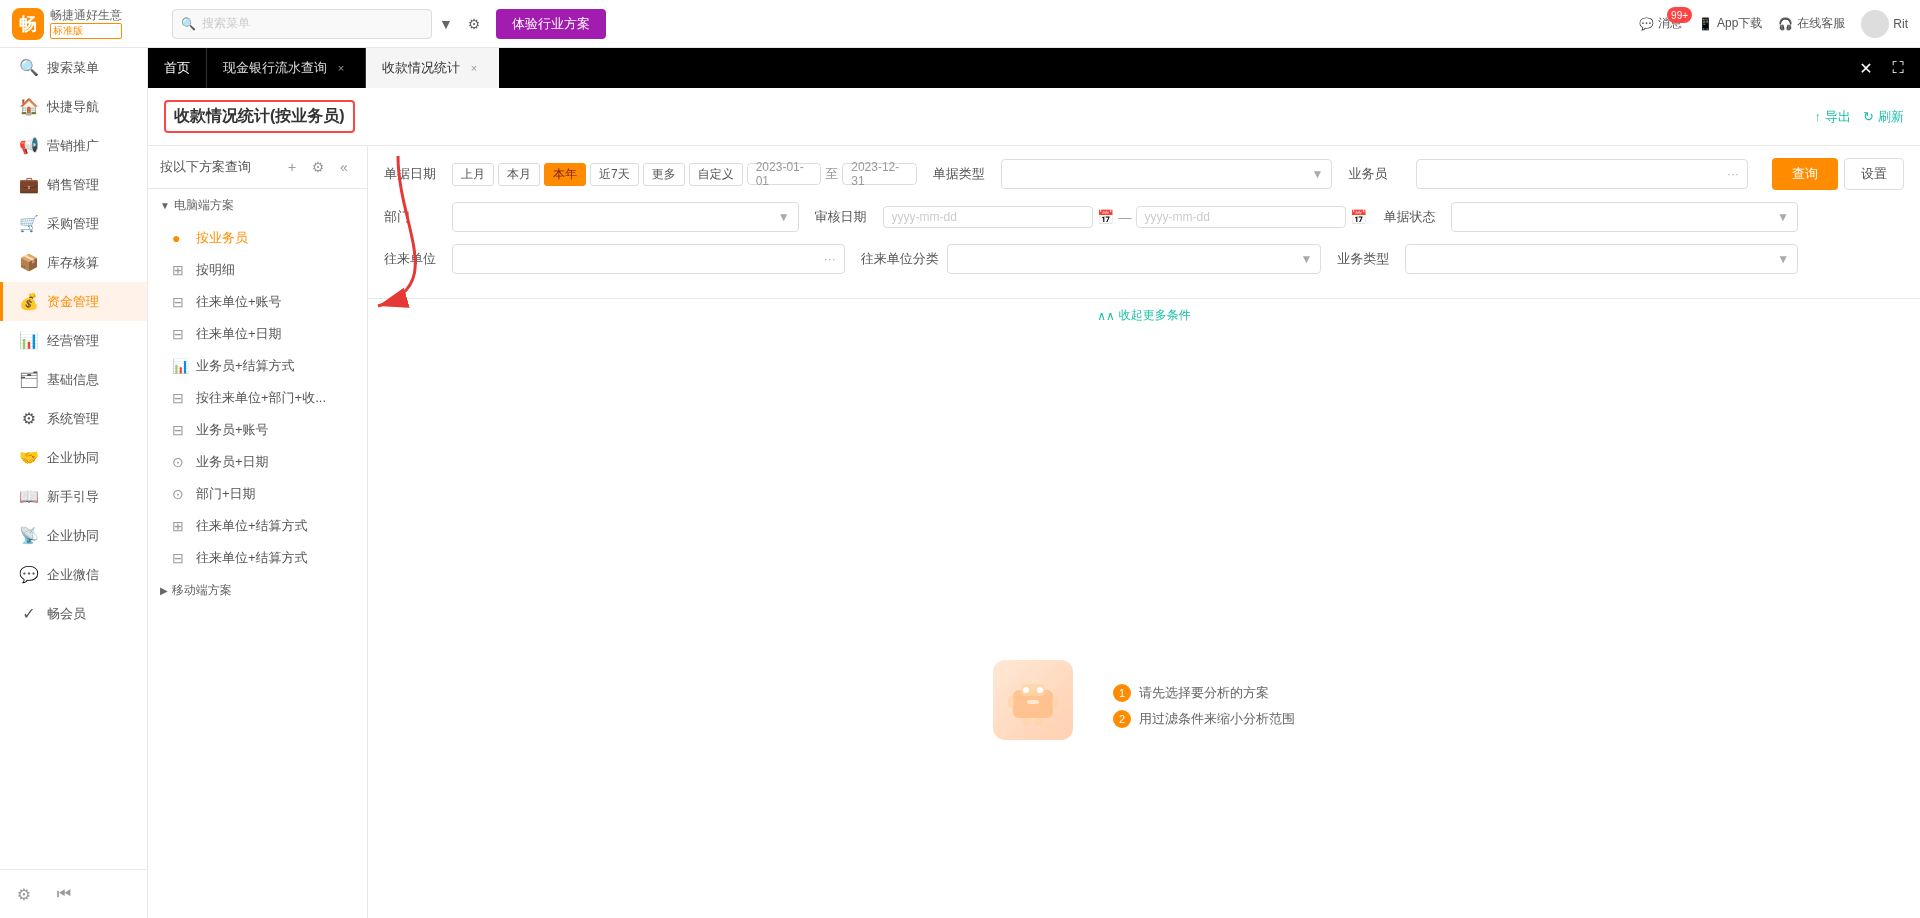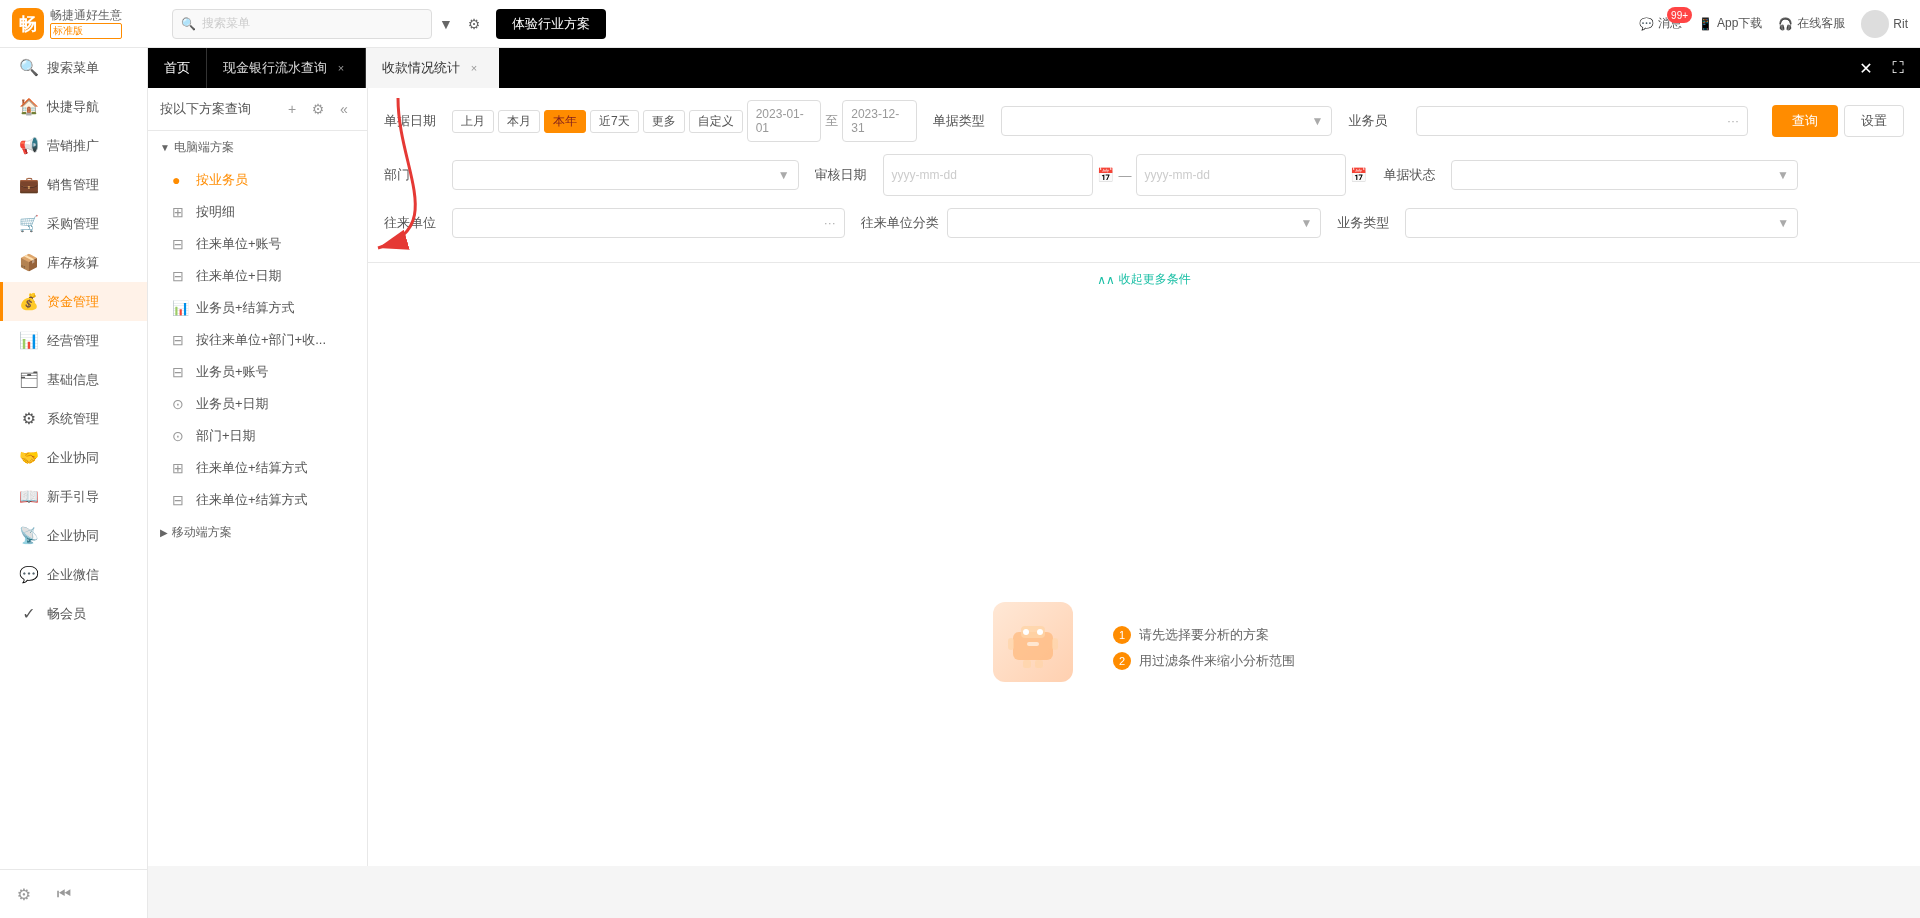--- a/index.html
+++ b/index.html
@@ -45,21 +45,21 @@
       background: #f9f9f9;
       display: flex; align-items: center;
     }
     .header-nav-btn {
       width: 28px; height: 28px;
       border: none; background: none; cursor: pointer;
       color: #666; font-size: 14px;
       display: flex; align-items: center; justify-content: center;
     }
     .header-trial-btn {
-      background: #000000; color: white;
+      background: #a21caf; color: white;
       border: none; border-radius: 4px;
       padding: 6px 16px; font-size: 13px;
       cursor: pointer; margin-left: 8px;
     }
     .header-right {
       margin-left: auto;
       display: flex; align-items: center; gap: 16px;
     }
     .header-right-item {
       display: flex; align-items: center; gap: 4px;
@@ -254,21 +254,21 @@
       border-radius: 4px;
       padding: 0 8px;
       font-size: 12px;
       color: #333;
       display: flex; align-items: center; justify-content: space-between;
       cursor: pointer; background: white;
       flex: 1;
     }
     .date-input {
       flex: 1;
-      height: 42px;
+      height: 22px;
       border: 1px solid #ddd;
       border-radius: 4px;
       padding: 0 8px;
       font-size: 12px; color: #999;
       display: flex; align-items: center;
     }
     .date-separator { color: #999; }
 
     
     .date-quick-btns {
@@ -462,20 +462,33 @@
     <span class="tab-close">×</span>
   </div>
   <div class="tab-bar-actions">
     <button class="tab-bar-btn">✕</button>
     <button class="tab-bar-btn">⛶</button>
   </div>
 </div>
 
 <div class="main-content">
 
+  <div class="page-header">
+    <div class="page-title-box">收款情况统计(按业务员)</div>
+    <div class="page-actions">
+      <button class="page-action-btn">
+        <span>↑</span>
+        <span>导出</span>
+      </button>
+      <button class="page-action-btn">
+        <span>↻</span>
+        <span>刷新</span>
+      </button>
+    </div>
+  </div>
 
   <div class="content-body">
 
     <div class="scheme-panel">
       <div class="scheme-header">
         <span class="scheme-header-label">按以下方案查询</span>
         <div class="scheme-header-actions">
           <button class="scheme-btn">+</button>
           <button class="scheme-btn">⚙</button>
           <button class="scheme-btn">«</button>

